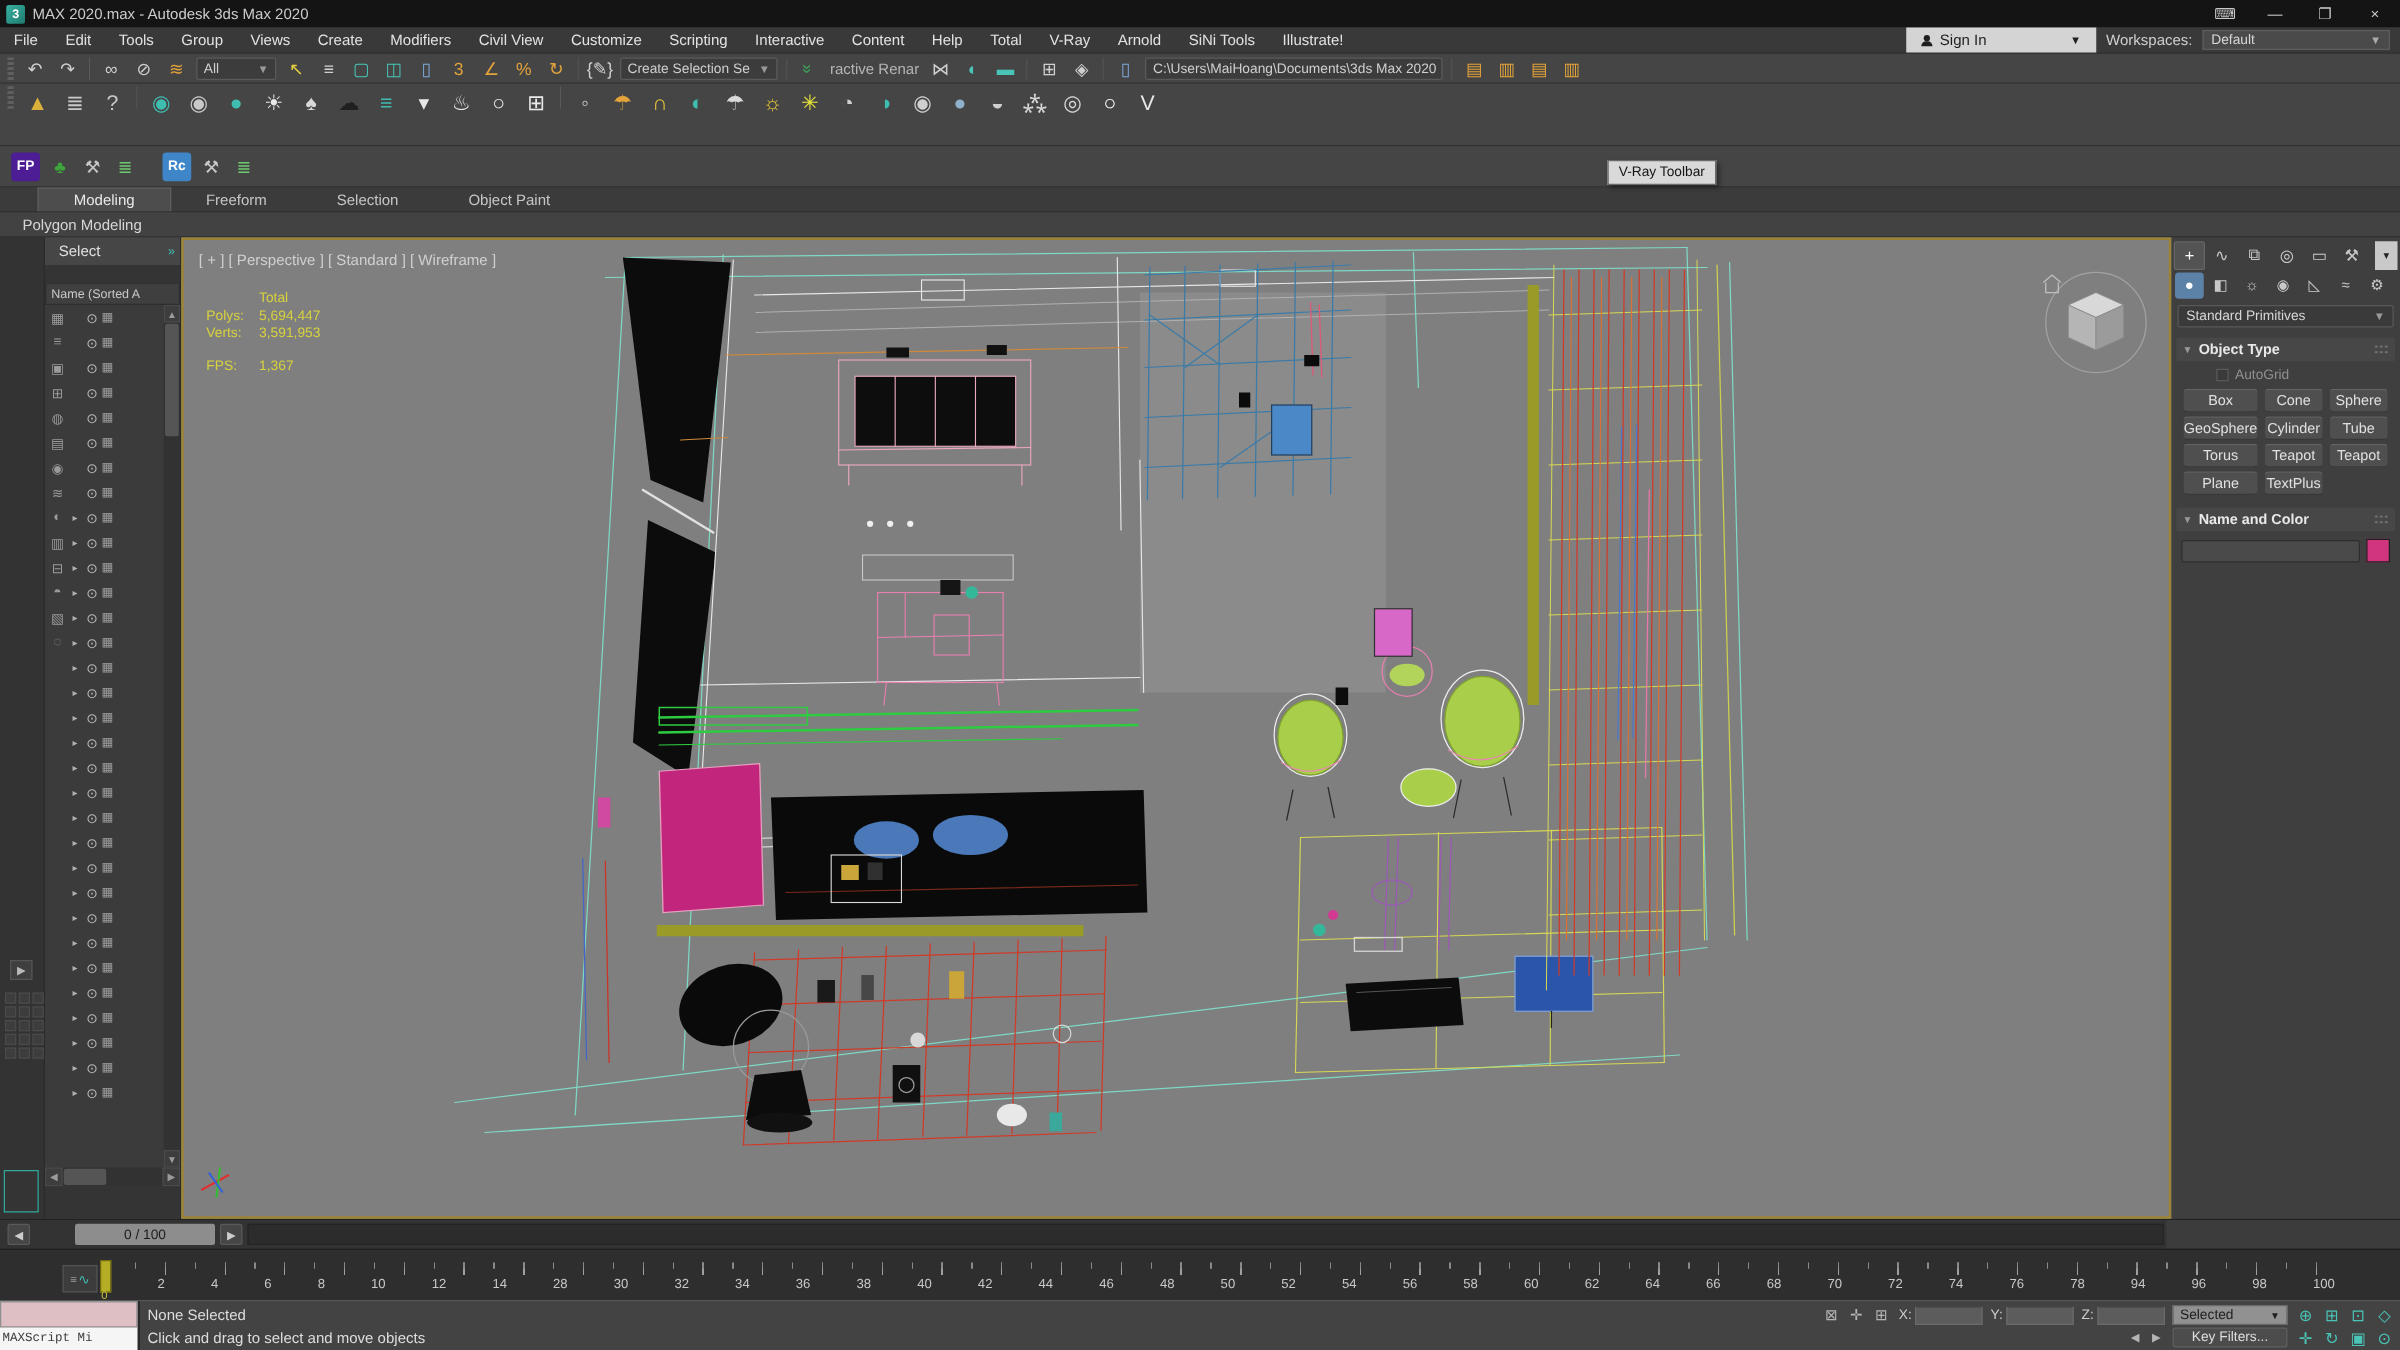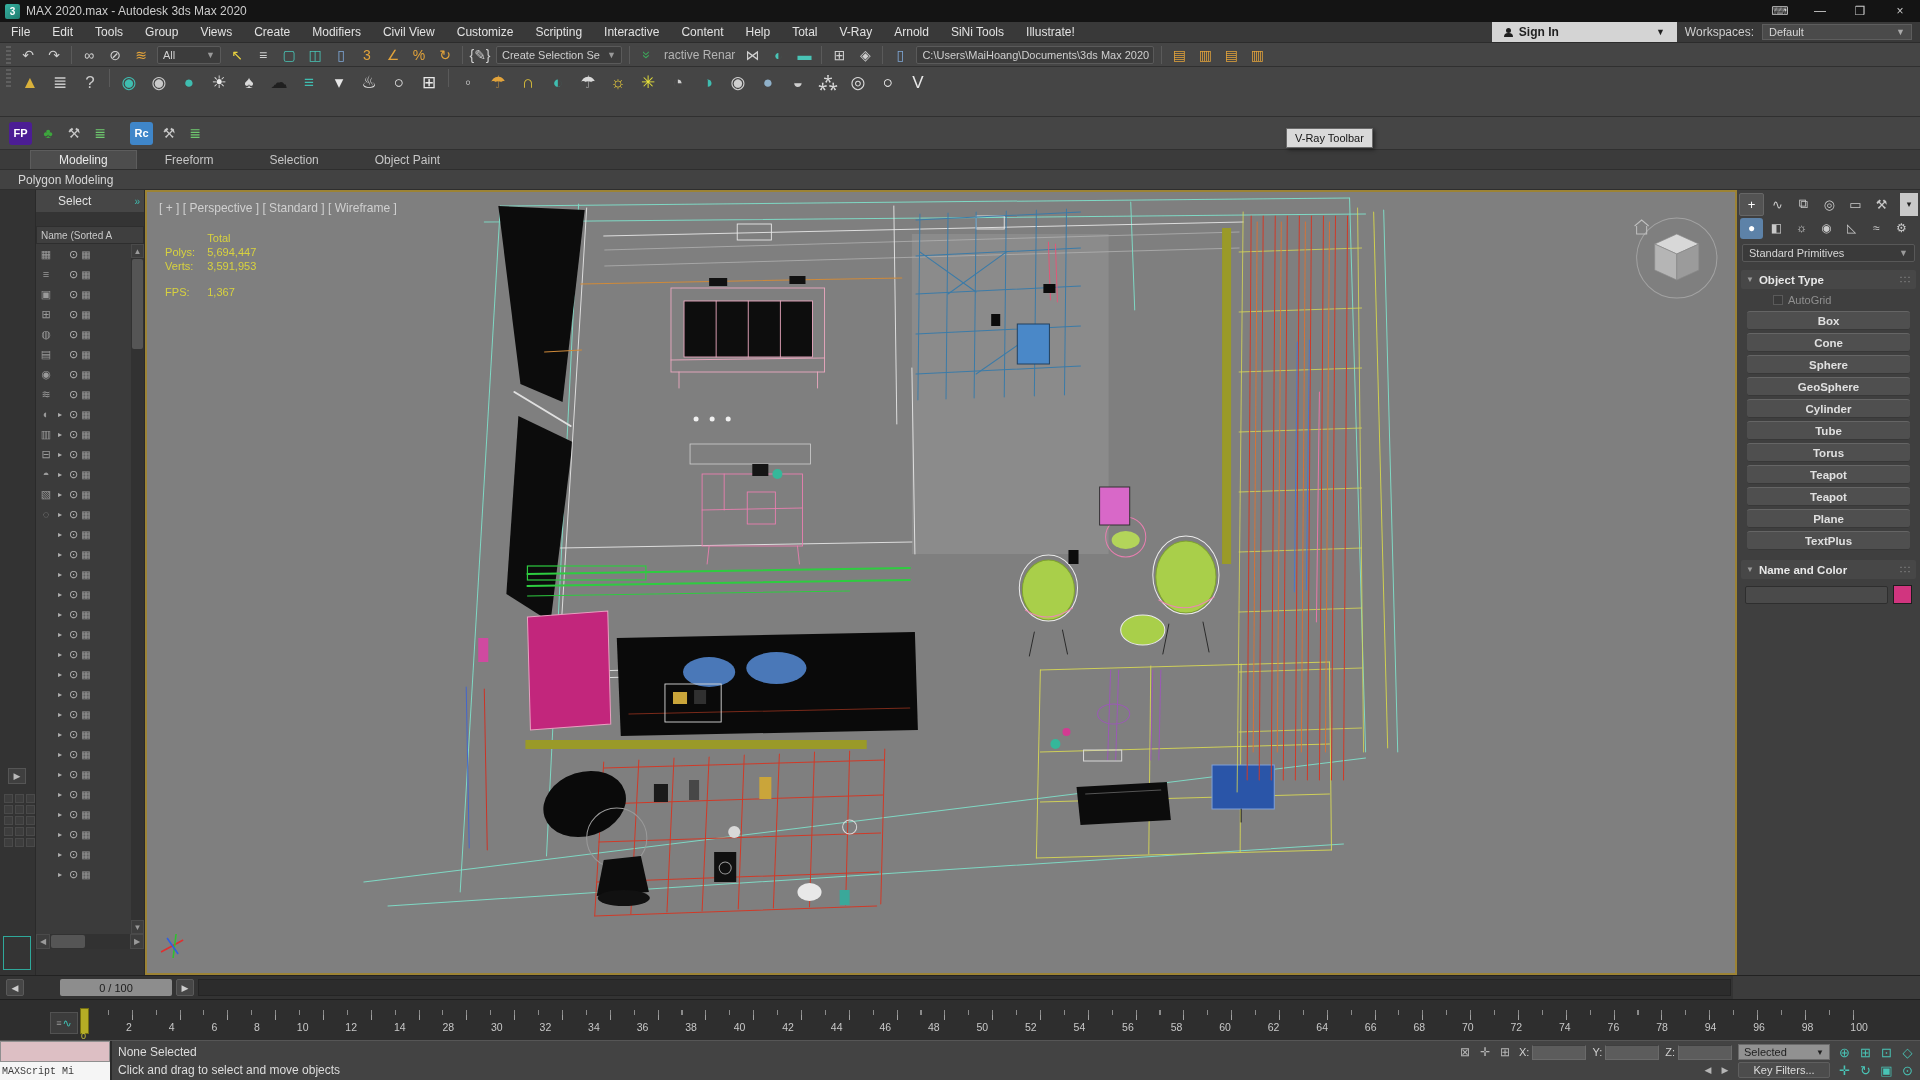--- a/index.html
+++ b/index.html
@@ -9,21 +9,21 @@
   .titlebar { height:22px; background:#141414; display:flex; align-items:center; color:#cccccc; font-size:12px; }
   .appicon { width:15px; height:15px; margin:0 6px 0 5px; border-radius:2px;
     background:linear-gradient(135deg,#37b3a2,#1e7a6e); color:#fff; font-size:10px; font-weight:bold;
     display:flex; align-items:center; justify-content:center; }
   .win-controls { margin-left:auto; display:flex; align-items:center; }
   .win-btn { width:40px; height:22px; display:flex; align-items:center; justify-content:center; color:#c9c9c9; font-size:12px; }
   
   .menubar { height:21px; background:#393939; display:flex; align-items:center; font-size:12px; color:#e2e2e2; border-bottom:1px solid #2c2c2c; }
   .menu-item { padding:0 11px; height:100%; display:flex; align-items:center; }
   .menubar-right { margin-left:auto; display:flex; align-items:center; height:100%; }
-  .signin { background:#d4d4d4; color:#1f1f1f; height:100%; display:flex; align-items:center; gap:6px; padding:0 12px; width:185px;font-weight:bold; }
+  .signin { background:#d4d4d4; color:#1f1f1f; height:100%; display:flex; align-items:center; gap:6px; padding:0 12px; width:152px; }
   .person-icon { width:9px; height:9px; position:relative; }
   .person-icon::before { content:""; position:absolute; left:2px; top:0; width:5px; height:5px; border-radius:50%; background:#1f1f1f; }
   .person-icon::after { content:""; position:absolute; left:0; top:5px; width:9px; height:4px; border-radius:4px 4px 0 0; background:#1f1f1f; }
   .signin .chev { margin-left:auto; font-size:9px; }
   .ws-label { padding:0 8px; color:#cfcfcf; }
   .ws-select { width:150px; height:16px; margin-right:8px; background:#4a4a4a; border:1px solid #5d5d5d; color:#d6d6d6;
     display:flex; align-items:center; padding:0 6px; font-size:11px; }
   .ws-select .chev { margin-left:auto; font-size:9px; color:#aaa; }
   
   .toolbar { background:#454545; border-bottom:1px solid #303030; display:flex; align-items:center; padding-left:6px; }
@@ -52,21 +52,21 @@
   
   .main { height:785px; display:flex; }
   .left-strip { width:36px; background:#333333; position:relative; border-right:1px solid #2a2a2a; }
   .expand-btn { position:absolute; top:578px; left:8px; width:18px; height:16px; background:#3f3f3f; border:1px solid #555;
     color:#b9b9b9; font-size:9px; display:flex; align-items:center; justify-content:center; }
   .mini-grid { position:absolute; top:604px; left:4px; display:grid; grid-template-columns:repeat(3,9px); gap:2px; }
   .mini-grid div { width:9px; height:9px; background:#3d3d3d; border:1px solid #4a4a4a; }
   .teal-box { position:absolute; top:746px; left:3px; width:28px; height:34px; border:1px solid #2fa89a; background:#343434; }
   
   .explorer { width:109px; background:#3b3b3b; display:flex; flex-direction:column; border-right:1px solid #2a2a2a; font-size:10px; }
-  .exp-title { height:22px; background:#464646; color:#e0e0e0; font-size:12px; display:flex; align-items:center; padding:0 4px 0 22px; }
+  .exp-title { height:22px; background:#464646; color:#e0e0e0; font-size:12px; display:flex; align-items:center; padding:0 4px 0 11px; }
   .exp-title .chev2 { margin-left:auto; color:#3fbdb0; font-size:10px; }
   .exp-gap { height:14px; background:#343434; }
   .exp-header { height:18px; background:#3f3f3f; border:1px solid #2e2e2e; color:#c9c9c9; display:flex; align-items:center; padding-left:4px; white-space:nowrap; overflow:hidden; }
   .exp-body { flex:1; display:flex; overflow:hidden; }
   .exp-leftcol { width:20px; display:flex; flex-direction:column; align-items:center; }
   .exp-leftcol span { height:20px; display:flex; align-items:center; color:#9a9a9a; font-size:11px; }
   .exp-rows { flex:1; }
   .exp-row { height:20px; display:flex; align-items:center; gap:3px; padding-left:2px; }
   .exp-row .arr { width:8px; color:#b0b0b0; font-size:8px; }
   .exp-row .eye { color:#b8b8b8; font-size:11px; }
@@ -94,21 +94,21 @@
   .cp-subtab.active { background:#5d82a8; border-radius:3px; color:#fff; }
   .cp-dropdown { height:18px; margin:4px 5px; background:#3a3a3a; border:1px solid #585858; border-radius:2px;
     display:flex; align-items:center; padding:0 6px; font-size:11px; }
   .cp-dropdown .chev { margin-left:auto; font-size:9px; color:#9a9a9a; }
   .cp-rollout { height:19px; margin:4px 4px 2px 4px; background:#474747; border-radius:2px; display:flex; align-items:center; padding:0 5px; gap:5px; }
   .cp-rollout .arr { font-size:8px; color:#9a9a9a; }
   .cp-rollout .ttl { font-weight:bold; font-size:11.5px; color:#e8e8e8; }
   .grip { width:12px; height:9px; margin-left:auto; background:radial-gradient(#7a7a7a 30%, transparent 32%) 0 0/4px 4.5px; }
   .cp-autogrid { height:17px; display:flex; align-items:center; gap:5px; padding-left:36px; color:#8f8f8f; }
   .cp-autogrid .cb { width:10px; height:10px; background:#3a3a3a; border:1px solid #5a5a5a; }
-  .cp-btn-grid { display:grid; grid-template-columns:1fr; gap:3px 6px; padding:3px 10px 6px 10px;font-weight:bold; }
+  .cp-btn-grid { display:grid; grid-template-columns:1fr 1fr 1fr; gap:3px 6px; padding:3px 10px 6px 10px; }
   .objbtn { height:19px; background:#4f4f4f; border-top:1px solid #656565; border-bottom:1px solid #383838;
     border-radius:3px; display:flex; align-items:center; justify-content:center; color:#e0e0e0; font-size:11.5px; }
   .cp-namecolor { display:flex; gap:5px; padding:4px 8px; align-items:center; }
   .cp-nameinput { flex:1; height:18px; background:#4a4a4a; border:1px solid #2e2e2e; border-radius:2px; }
   .cp-swatch { width:19px; height:19px; border:1px solid #1e1e1e; }
   .cp-fill { flex:1; }
   
   .timeslider { height:24px; background:#333; display:flex; align-items:center; border-top:1px solid #222; }
   .ts-btn { width:18px; height:17px; margin-left:6px; background:#464646; border:1px solid #5a5a5a; border-radius:2px;
     color:#ccc; font-size:9px; display:flex; align-items:center; justify-content:center; }

